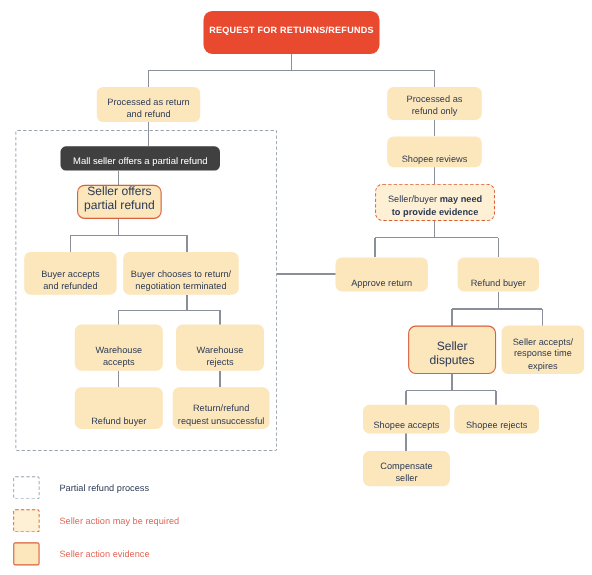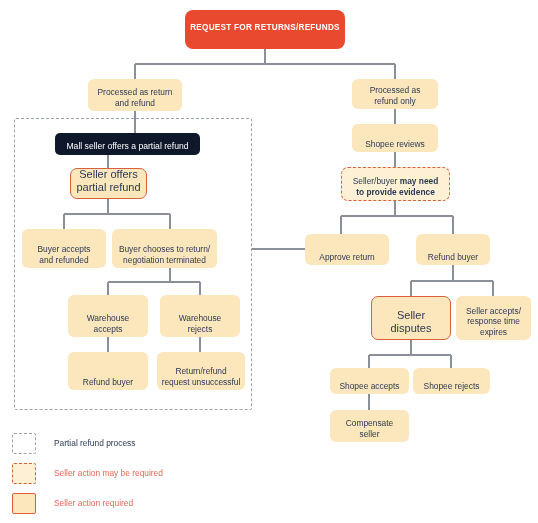--- a/index.html
+++ b/index.html
@@ -79,21 +79,21 @@
   .node.maybe {
     background: #FDF0D4;
     color: #2B3A55;
     font-size: 8.4px;
     border: 1.3px dashed #D9603C;
     border-radius: 7px;
   }
 
   
   .node.navy {
-    background: #0f172a;
+    background: #404040;
     color: #ffffff;
     font-size: 8.6px;
     border-radius: 5px;
   }
 
   
   #partial-refund-region {
     position: absolute;
     left: 14px;
     top: 118px;
@@ -272,18 +272,18 @@
       <div class="legend-label navy-text">Partial refund process</div>
     </div>
 
     <div class="legend-row">
       <div class="legend-swatch sw-dashed-orange"></div>
       <div class="legend-label orange-text">Seller action may be required</div>
     </div>
 
     <div class="legend-row">
       <div class="legend-swatch sw-solid-orange"></div>
-      <div class="legend-label orange-text">Seller action required</div>
+      <div class="legend-label orange-text">Seller action evidence</div>
     </div>
 
   </div>
 
 </div>
 
 </body></html>

